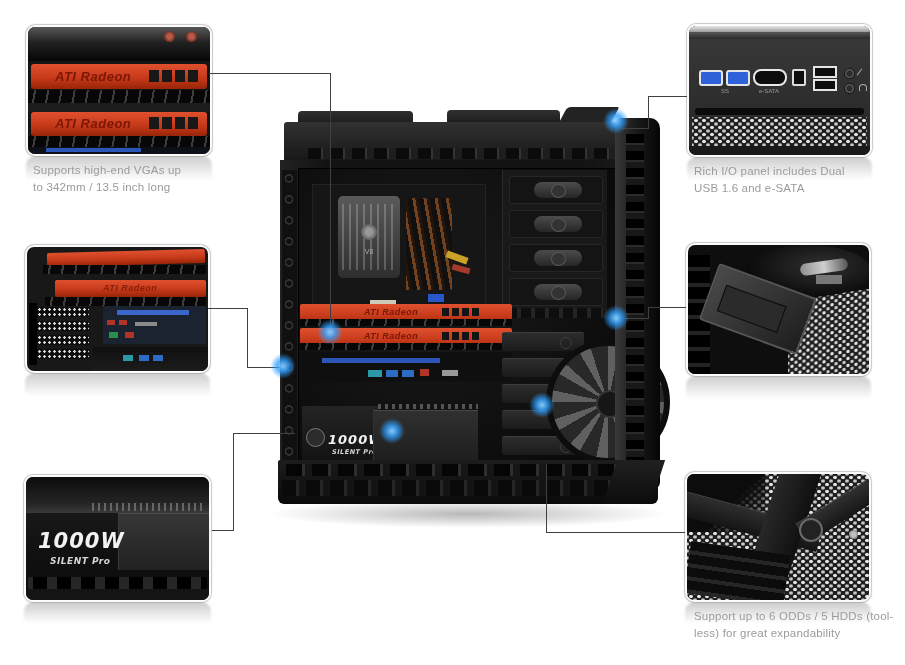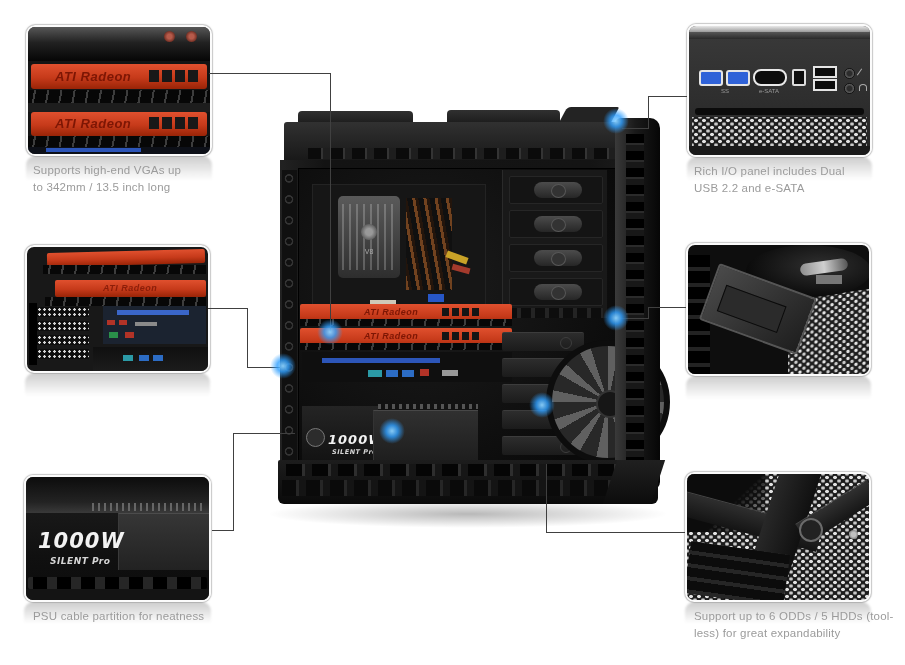--- a/index.html
+++ b/index.html
@@ -242,21 +242,20 @@
   <div class="thumb" style="left:24px;top:475px;width:183px;height:123px;z-index:30;background:linear-gradient(180deg,#2e2e2e 0%,#181818 30%,#101010 65%,#0c0c0c 100%);">
     <div class="abs" style="left:0;top:0;width:183px;height:36px;background:linear-gradient(180deg,#0c0c0c,#232323 70%,#3a3a3a 100%);"></div>
     <div class="abs" style="left:66px;top:26px;width:112px;height:8px;background:repeating-linear-gradient(90deg,#666 0 2px,rgba(0,0,0,0) 2px 6px);"></div>
     <div class="abs" style="left:92px;top:36px;width:91px;height:56px;background:linear-gradient(180deg,#363636,#222);border-top:1px solid #4c4c4c;border-left:1px solid #3a3a3a;"></div>
     <span class="psu-w" style="left:12px;top:52px;font-size:21px;">1000W</span>
     <span class="psu-m" style="left:24px;top:79px;font-size:9px;">SILENT Pro</span>
     <div class="abs" style="left:2px;top:100px;width:179px;height:12px;background-color:#262626;background-image:repeating-linear-gradient(90deg,rgba(0,0,0,0) 0 5px,#000 5px 19px,rgba(0,0,0,0) 19px 24px);border-radius:2px;"></div>
     <div class="abs" style="left:0;top:112px;width:183px;height:11px;background:#141414;"></div>
   </div>
   <div class="refl" style="left:24px;top:602px;width:187px;height:26px;"></div>
-  <div class="cap" style="left:33px;top:608px;width:210px;">PSU cable partition for neatness</div>
 
   <div class="thumb" style="left:687px;top:24px;width:181px;height:129px;z-index:30;background:linear-gradient(180deg,#3a3a3a,#252525);">
     <div class="abs" style="left:0;top:0;width:181px;height:6px;background:linear-gradient(180deg,#e8e8e8,#9a9a9a);"></div>
     <div class="abs" style="left:0;top:6px;width:181px;height:7px;background:linear-gradient(180deg,#575757,#2a2a2a);"></div>
     <div class="abs" style="left:10px;top:44px;width:20px;height:12px;border:2px solid #e5e5e5;border-radius:3px;background:#2f62d8;"></div>
     <div class="abs" style="left:37px;top:44px;width:20px;height:12px;border:2px solid #e5e5e5;border-radius:3px;background:#2f62d8;"></div>
     <div class="tinylab" style="left:14px;top:62px;width:44px;">SS</div>
     <div class="abs" style="left:64px;top:43px;width:30px;height:13px;border:2px solid #e8e8e8;border-radius:8px;background:#0d0d0d;"></div>
     <div class="tinylab" style="left:60px;top:62px;width:40px;">e-SATA</div>
     <div class="abs" style="left:103px;top:43px;width:10px;height:13px;border:2px solid #ddd;border-radius:2px;background:#0d0d0d;"></div>
@@ -264,21 +263,21 @@
     <div class="abs" style="left:124px;top:53px;width:20px;height:8px;border:2px solid #e5e5e5;background:#0d0d0d;"></div>
     <div class="abs" style="left:155px;top:42px;width:9px;height:9px;border-radius:50%;background:radial-gradient(circle,#2c2c2c 35%,#9a9a9a);border:1px solid #111;"></div>
     <div class="abs" style="left:155px;top:57px;width:9px;height:9px;border-radius:50%;background:radial-gradient(circle,#2c2c2c 35%,#9a9a9a);border:1px solid #111;"></div>
     <div class="abs" style="left:170px;top:42px;width:1px;height:8px;background:#aaa;transform:rotate(35deg);"></div>
     <div class="abs" style="left:170px;top:58px;width:6px;height:6px;border:1px solid #aaa;border-radius:50% 50% 0 0;border-bottom:none;"></div>
     <div class="abs" style="left:6px;top:82px;width:169px;height:7px;background:#0b0b0b;border-radius:3px;"></div>
     <div class="abs mesh" style="left:3px;top:91px;width:175px;height:29px;"></div>
     <div class="abs" style="left:0;top:120px;width:181px;height:9px;background:#1a1a1a;"></div>
   </div>
   <div class="refl" style="left:687px;top:157px;width:185px;height:28px;"></div>
-  <div class="cap" style="left:694px;top:163px;width:162px;">Rich I/O panel includes Dual USB 2.2 and e-SATA</div>
+  <div class="cap" style="left:694px;top:163px;width:162px;">Rich I/O panel includes Dual USB 1.6 and e-SATA</div>
 
   <div class="thumb" style="left:686px;top:243px;width:181px;height:129px;z-index:30;background:#0e0e0e;">
     <div class="abs mesh" style="left:100px;top:44px;width:81px;height:85px;transform:skewY(-8deg);transform-origin:right top;"></div>
     <div class="abs" style="left:58px;top:0px;width:125px;height:52px;border-radius:50%;background:radial-gradient(ellipse at 60% 40%,#303030,#0a0a0a 72%);"></div>
     <div class="abs" style="left:112px;top:16px;width:48px;height:12px;transform:rotate(-8deg);background:linear-gradient(90deg,#8e8e8e,#cfcfcf,#555);border-radius:6px;"></div>
     <div class="abs" style="left:128px;top:30px;width:26px;height:9px;background:#777;"></div>
     <div class="abs" style="left:0;top:10px;width:22px;height:119px;background:repeating-linear-gradient(180deg,#000 0 12px,#232323 12px 16px);"></div>
     <div class="abs" style="left:18px;top:34px;width:100px;height:56px;transform:rotate(20deg);background:linear-gradient(120deg,#4a4a4a,#1e1e1e);border:2px solid #555;border-radius:3px;">
       <div class="abs" style="left:12px;top:16px;width:62px;height:26px;background:#2b2b2b;border:1px solid #0a0a0a;"></div>
     </div>

